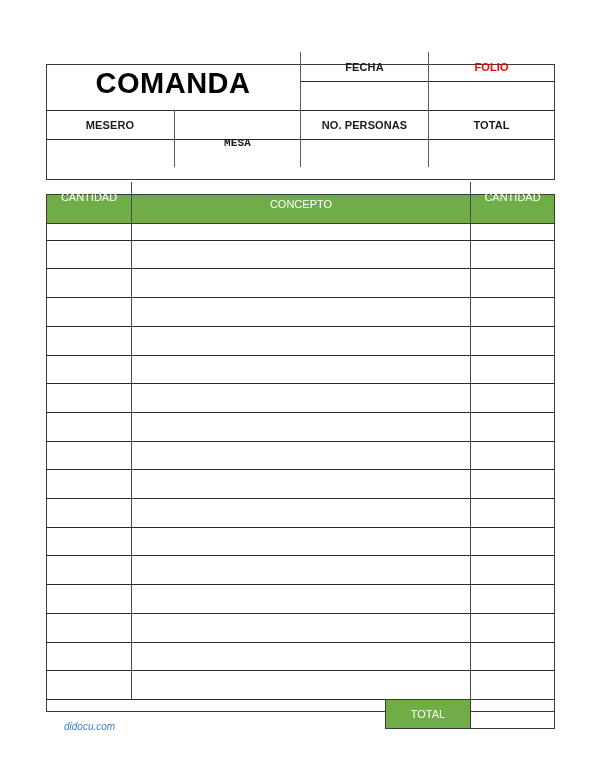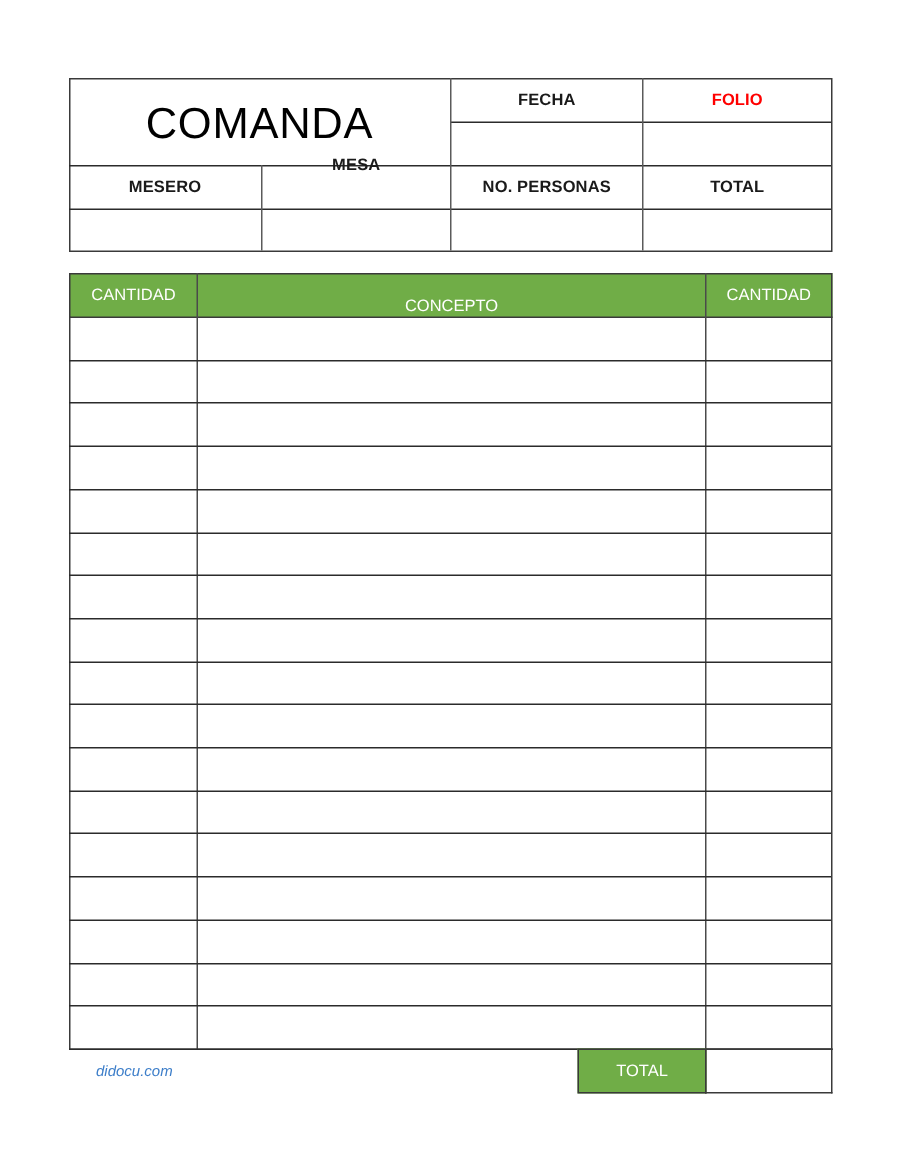--- a/index.html
+++ b/index.html
@@ -1,24 +1,24 @@
 <!DOCTYPE html>
 <html><head>
 <meta charset="utf-8">
 <style>
   html, body { margin: 0; padding: 0; background: #ffffff; }
   body { width: 600px; height: 780px; position: relative; overflow: hidden;
          font-family: "Liberation Sans", "DejaVu Sans", sans-serif; }
-  .abs { position: absolute; box-sizing: border-box; }
+  .abs { position: absolute; box-sizing: border-box; margin-top: 12px; }
   .cell { position: absolute; box-sizing: border-box; display: flex;
           align-items: center; justify-content: center; }
   .label { font-size: 11px; font-weight: bold; color: #1a1a1a; letter-spacing: 0.1px; }
   .hline { position: absolute; height: 1px; background: #2b2b2b; }
   .vline { position: absolute; width: 1px; background: #5a5a5a; }
-  .title { font-size: 29px; font-weight: normal; color: #000; letter-spacing: 0.5px; }
+  .title { font-size: 29px; font-weight: bold; color: #000; letter-spacing: 0.5px; }
   .green { background: #70ad47; }
   .ghead { color: #ffffff; font-size: 11px; font-weight: normal; }
   .footer { font-size: 10px; font-style: italic; color: #3d7ec9; }
 </style>
 </head>
 <body>
 
 <div class="abs" style="left:46px; top:52px; width:509px; height:116px; border:1px solid #3a3a3a;"></div>
 
 <div class="hline" style="left:300px; top:81px; width:254px;"></div>
@@ -30,21 +30,21 @@
 <div class="vline" style="left:428px; top:52px; height:115px;"></div>
 
 <div class="cell title" style="left:46px; top:53px; width:254px; height:57px; padding-top:4px;">COMANDA</div>
 
 <div class="cell label" style="left:301px; top:53px; width:127px; height:28px;">FECHA</div>
 <div class="cell label" style="left:429px; top:53px; width:125px; height:28px; color:#ff0000;">FOLIO</div>
 <div class="cell" style="left:301px; top:82px; width:127px; height:28px;"></div>
 <div class="cell" style="left:429px; top:82px; width:125px; height:28px;"></div>
 
 <div class="cell label" style="left:46px; top:111px; width:128px; height:28px;">MESERO</div>
-<div class="cell label" style="left:175px; top:96px; width:125px; height:28px;">MESA</div>
+<div class="cell label" style="left:175px; top:129px; width:125px; height:28px;font-family:Liberation Mono, monospace;">MESA</div>
 <div class="cell label" style="left:301px; top:111px; width:127px; height:28px;">NO. PERSONAS</div>
 <div class="cell label" style="left:429px; top:111px; width:125px; height:28px;">TOTAL</div>
 
 <div class="cell" style="left:46px; top:140px; width:128px; height:27px;"></div>
 <div class="cell" style="left:175px; top:140px; width:125px; height:27px;"></div>
 <div class="cell" style="left:301px; top:140px; width:127px; height:27px;"></div>
 <div class="cell" style="left:429px; top:140px; width:125px; height:27px;"></div>
 
 <div class="abs green" style="left:46px; top:182px; width:509px; height:30px; border:1px solid #3a3a3a;"></div>
 <div class="cell ghead" style="left:47px; top:183px; width:84px; height:28px;">CANTIDAD</div>

